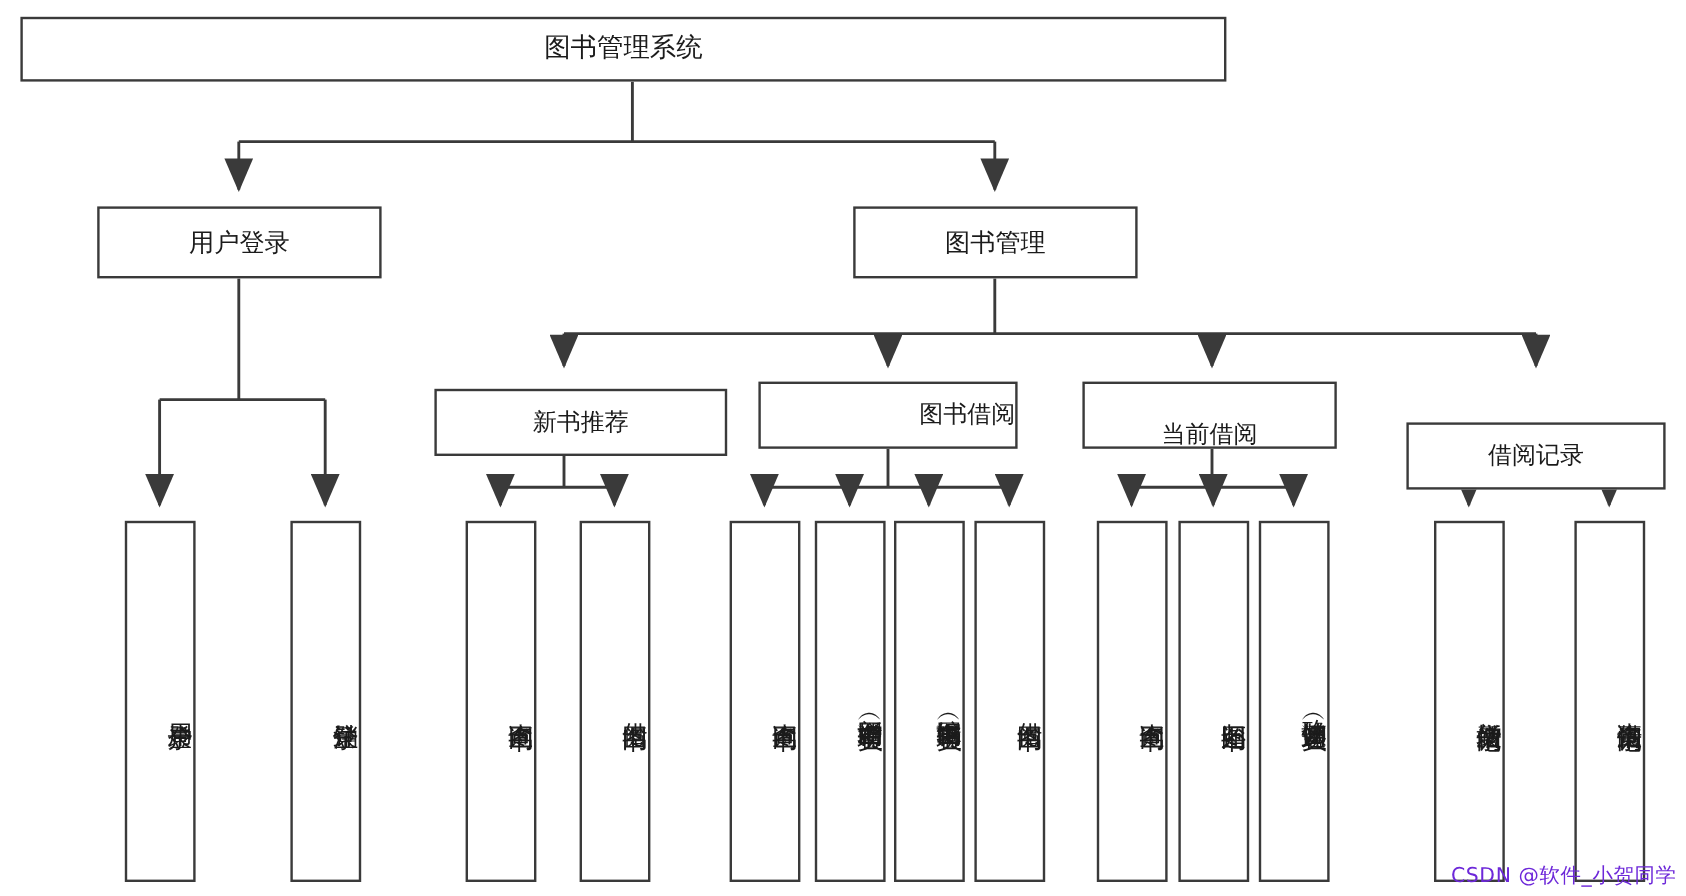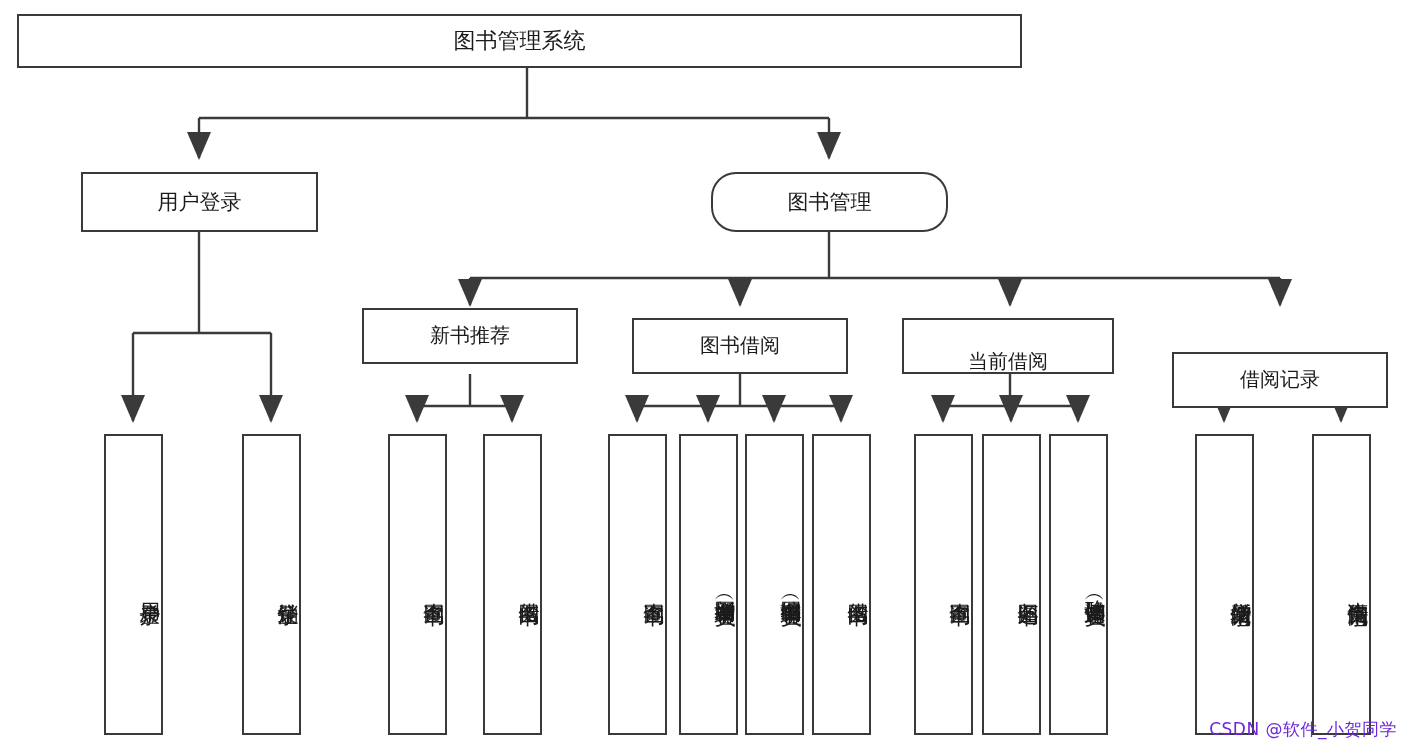--- a/index.html
+++ b/index.html
@@ -142,29 +142,29 @@
   </svg>
 
   <div class="node h root" style="left:17px; top:14px; width:1005px; height:54px;">
     <span>图书管理系统</span>
   </div>
 
   <div class="node h lvl2" style="left:81px; top:172px; width:237px; height:60px;">
     <span>用户登录</span>
   </div>
 
-  <div class="node h lvl2" style="left:711px; top:172px; width:237px; height:60px;border-radius:25px;">
+  <div class="node h lvl2" style="left:711px; top:172px; width:237px; height:60px;">
     <span>图书管理</span>
   </div>
 
-  <div class="node h lvl3" style="left:362px; top:308px; width:216px; height:56px;">
+  <div class="node h lvl3" style="left:362px; top:324px; width:244px; height:56px;">
     <span>新书推荐</span>
   </div>
 
-  <div class="node h lvl3" style="left:632px; top:318px; width:216px; height:56px;">
+  <div class="node h lvl3" style="left:632px; top:318px; width:216px; height:56px;justify-content:flex-end;">
     <span>图书借阅</span>
   </div>
 
   <div class="node h lvl3" style="left:902px; top:318px; width:212px; height:56px;align-items:flex-end;">
     <span>当前借阅</span>
   </div>
 
   <div class="node h lvl3" style="left:1172px; top:318px; width:216px; height:56px;margin-top:34px;">
     <span>借阅记录</span>
   </div>

